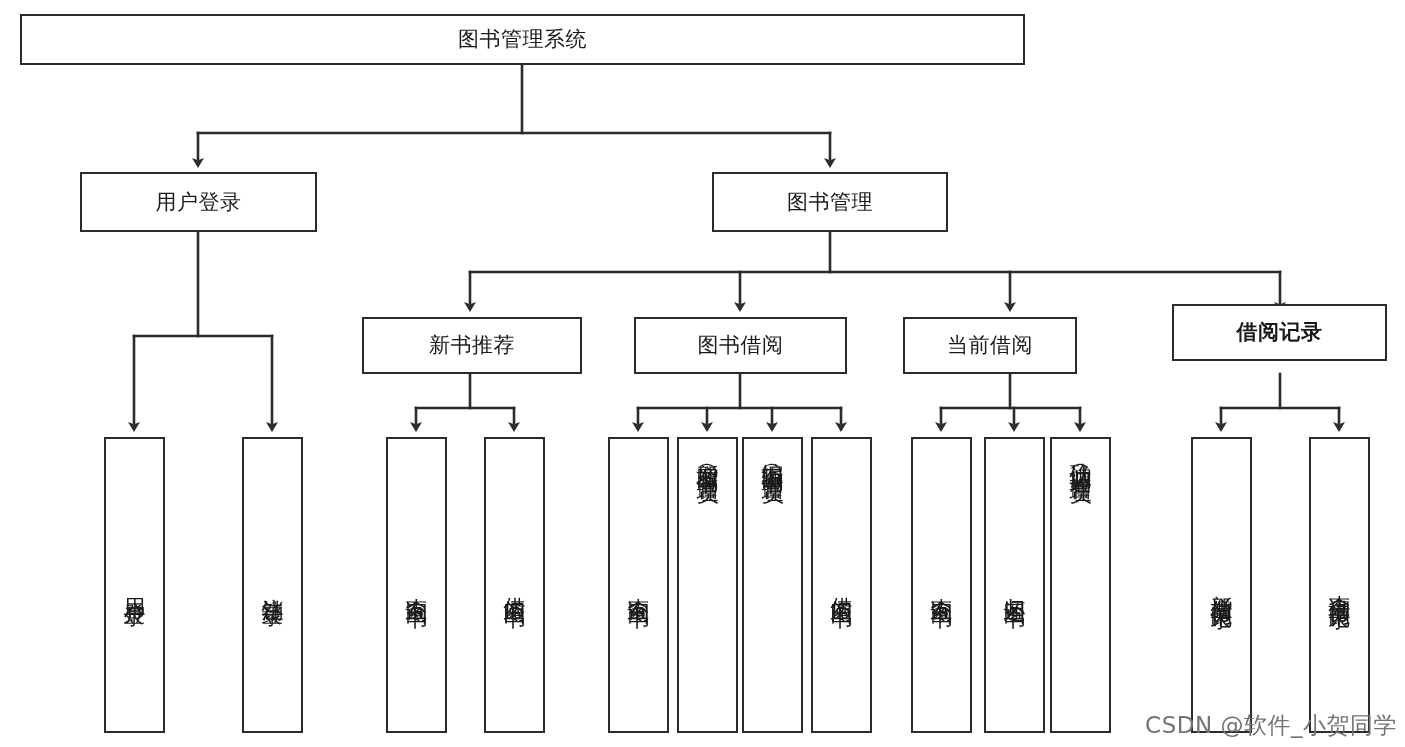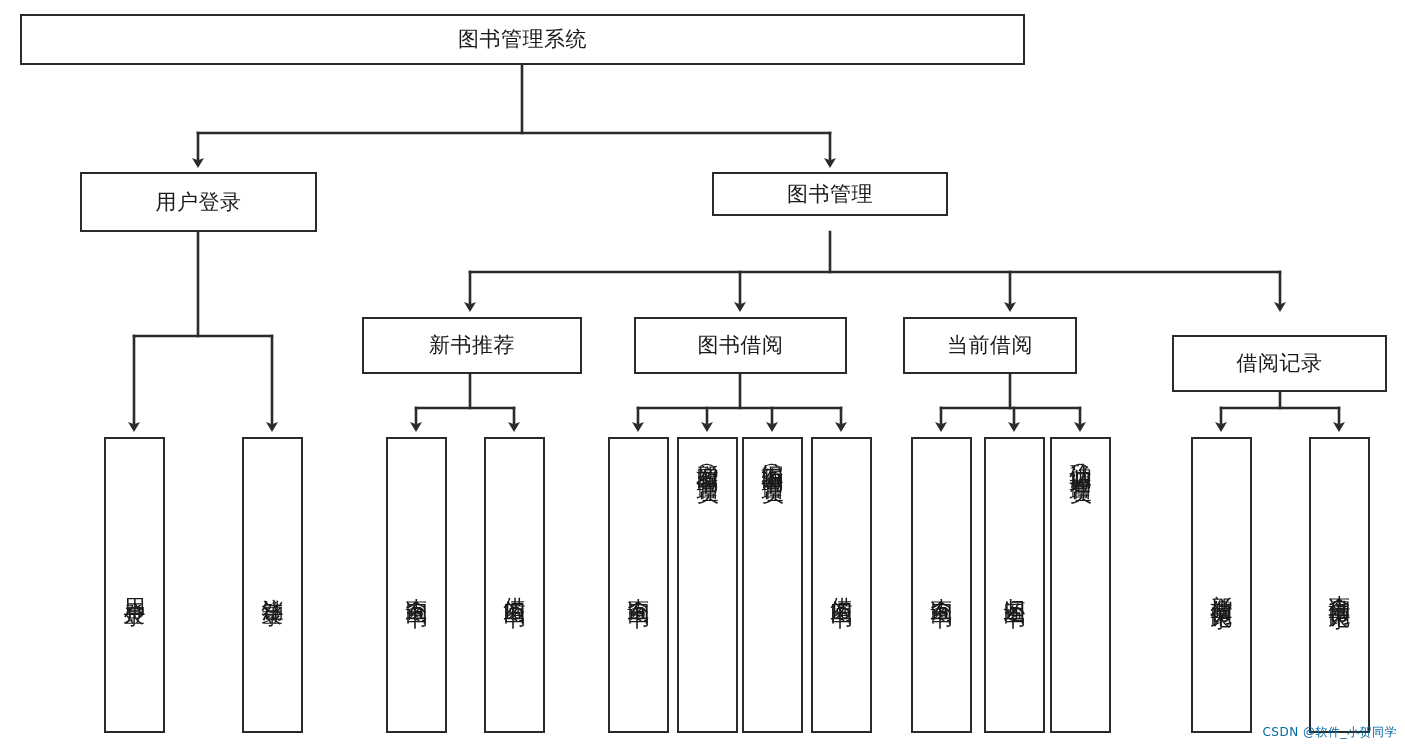--- a/index.html
+++ b/index.html
@@ -58,22 +58,22 @@
   .leaf-box.tall-text {
     align-items: flex-start;
   }
   .leaf-box.tall-text .node-label {
     padding-top: 6px;
   }
   .watermark {
     position: absolute;
     right: 8px;
     bottom: 6px;
-    color: #0369a1;
-    font-size: 12px;
+    color: #737373;
+    font-size: 23px;
     letter-spacing: 0.5px;
     white-space: nowrap;
     user-select: none;
     margin-top: 13px;
   }
 </style>
 </head>
 <body>
 
 <div id="diagram-root">
@@ -143,34 +143,34 @@
     </g>
   </svg>
 
   <div class="node-box" id="node-root" style="left: 20px; top: 14px; width: 1005px; height: 51px;">
     <span class="node-label">图书管理系统</span>
   </div>
 
   <div class="node-box" id="node-l2-0" style="left: 80px; top: 172px; width: 237px; height: 60px;">
     <span class="node-label">用户登录</span>
   </div>
-  <div class="node-box" id="node-l2-1" style="left: 712px; top: 172px; width: 236px; height: 44px;">
+  <div class="node-box" id="node-l2-1" style="left: 712px; top: 172px; width: 236px; height: 60px;">
     <span class="node-label">图书管理</span>
   </div>
 
   <div class="node-box" id="node-l3-0" style="left: 362px; top: 317px; width: 220px; height: 57px;">
     <span class="node-label">新书推荐</span>
   </div>
   <div class="node-box" id="node-l3-1" style="left: 634px; top: 317px; width: 213px; height: 57px;">
     <span class="node-label">图书借阅</span>
   </div>
   <div class="node-box" id="node-l3-2" style="left: 903px; top: 317px; width: 174px; height: 57px;">
     <span class="node-label">当前借阅</span>
   </div>
-  <div class="node-box" id="node-l3-3" style="left: 1172px; top: 335px; width: 215px; height: 57px;">
+  <div class="node-box" id="node-l3-3" style="left: 1172px; top: 304px; width: 215px; height: 57px; font-weight: bold;">
     <span class="node-label">借阅记录</span>
   </div>
 
   <div class="node-box leaf-box" id="node-leaf-0" style="left: 104px; top: 437px; width: 61px; height: 296px;">
     <span class="node-label vertical">用户登录</span>
   </div>
   <div class="node-box leaf-box" id="node-leaf-1" style="left: 242px; top: 437px; width: 61px; height: 296px;">
     <span class="node-label vertical">注销登录</span>
   </div>
   <div class="node-box leaf-box" id="node-leaf-2" style="left: 386px; top: 437px; width: 61px; height: 296px;">

